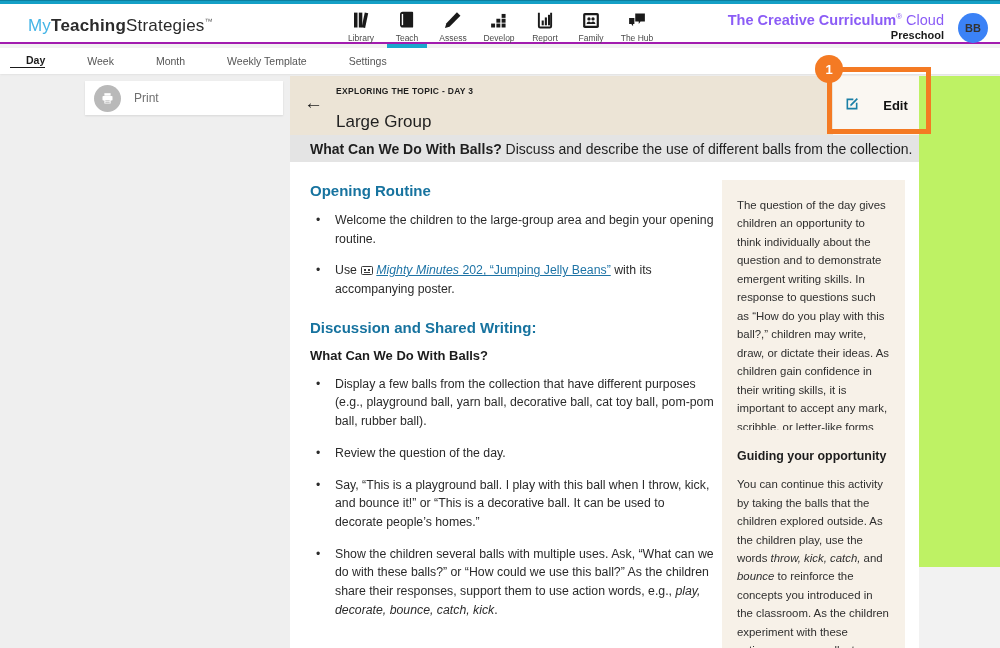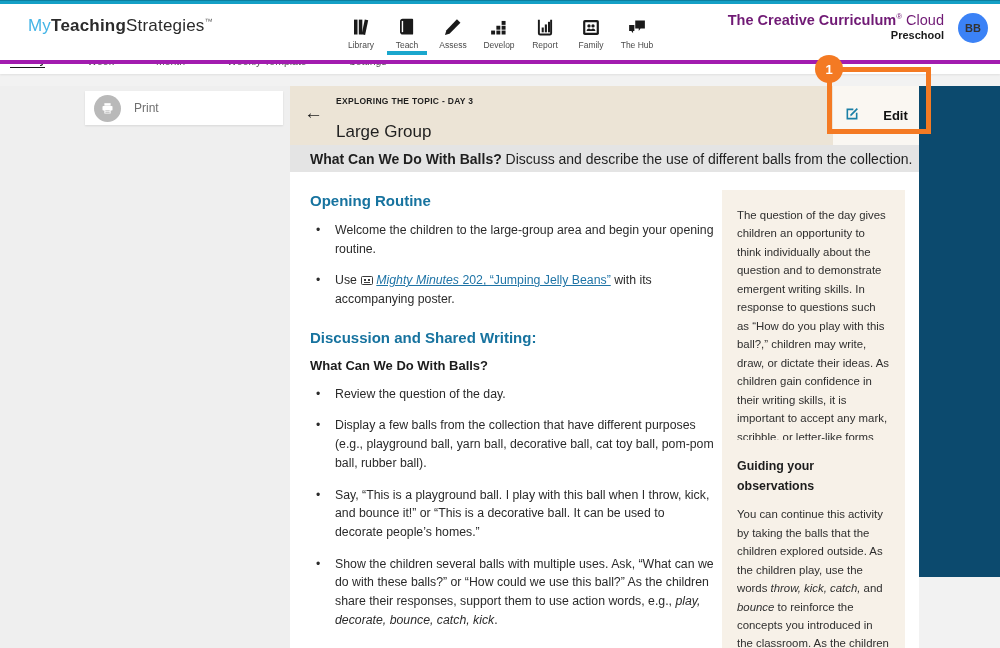--- a/index.html
+++ b/index.html
@@ -1,46 +1,46 @@
 <!DOCTYPE html>
 <html><head>
 <meta charset="utf-8">
 <style>
   * { margin:0; padding:0; box-sizing:border-box; }
   html,body { width:1000px; height:648px; }
   body { font-family:"Liberation Sans", sans-serif; color:#2b2b2b; background:#f2f2f2; position:relative; overflow:hidden; }
 
   
   .topbar { position:absolute; left:0; top:0; width:1000px; height:4px; background:#14a0c6; border-top:1px solid #0d7f9f; }
-  .appheader { position:absolute; left:0; top:4px; width:1000px; height:60px; background:#fff; border-bottom:4px solid #a21caf; z-index:5; }
+  .appheader { position:absolute; left:0; top:4px; width:1000px; height:40px; background:#fff; border-bottom:2px solid #a21caf; z-index:5; }
   .logo { position:absolute; left:28px; top:12px; font-size:17px; letter-spacing:.2px; cursor:pointer; }
   .logo .my { color:#45b5e7; }
   .logo .bold { color:#2b2b2b; font-weight:700; }
   .logo .rest { color:#2b2b2b; }
   .logo .mark { font-size:8px; vertical-align:super; color:#666; }
 
   .mainnav { position:absolute; left:338px; top:0; height:44px; display:flex; }
-  .nav-item { position:relative; height:44px; width:46px; display:flex; flex-direction:column; align-items:center; justify-content:flex-start; padding-top:6px; cursor:pointer;margin-top:7px; }
+  .nav-item { position:relative; height:44px; width:46px; display:flex; flex-direction:column; align-items:center; justify-content:flex-start; padding-top:6px; cursor:pointer; }
   .nav-item svg { height:21px; width:24px; display:block; }
   .nav-item .nav-label { font-size:8.5px; color:#4a4a4a; margin-top:2px; white-space:nowrap; }
   .nav-item.active::after { content:""; position:absolute; left:3px; right:3px; bottom:0; height:4px; background:#1aa7cd; }
 
   .product { position:absolute; right:56px; top:8px; text-align:right; }
-  .product .line1 { font-size:14.5px; color:#701a75; }
+  .product .line1 { font-size:14.5px; color:#8b5cf6; }
   .product .line1 .pname { font-weight:700; }
   .product .line1 .pmark { font-size:8px; vertical-align:super; }
   .product .line2 { font-size:11px; font-weight:700; color:#1a1a1a; margin-top:1px; }
   .avatar { position:absolute; right:12px; top:9px; width:30px; height:30px; border-radius:50%; background:#3b82f6; display:flex; align-items:center; justify-content:center; font-size:11px; font-weight:700; color:#333; cursor:pointer; }
 
   .subnav { position:absolute; left:0; top:48px; width:1000px; height:26px; background:#fff; display:flex; align-items:center; padding-left:10px; gap:26px; z-index:4; box-shadow:0 1px 2px rgba(0,0,0,.08); }
   .subnav-item { font-size:10.5px; color:#555; cursor:pointer;padding-left:16px; }
   .subnav-item.active { color:#1a1a1a; font-weight:700; border-bottom:1px solid #1a1a1a; padding-bottom:1px; }
 
   
-  .page { position:absolute; left:0; top:86px; width:1000px; height:491px; background:#0c4a6e; }
+  .page { position:absolute; left:0; top:76px; width:1000px; height:491px; background:#bef264; }
   .leftcol { position:absolute; left:0; top:0; width:290px; height:574px; background:#efefef; }
   .print-card { position:absolute; left:85px; top:5px; width:198px; height:34px; background:#fff; box-shadow:0 1px 2px rgba(0,0,0,.10); display:flex; align-items:center; gap:13px; padding-left:9px; cursor:pointer; }
   .print-circle { width:27px; height:27px; border-radius:50%; background:#b9b9b9; display:flex; align-items:center; justify-content:center; }
   .print-label { font-size:12px; color:#6f6f6f; }
 
   .maincard { position:absolute; left:290px; top:0; width:629px; height:574px; background:#fff; }
 
   .lesson-head { position:absolute; left:0; top:0; width:629px; height:59px; background:#ece4d6; }
   .back-btn { position:absolute; left:14px; top:17px; font-size:19px; color:#1a1a1a; cursor:pointer; line-height:1; }
   .lesson-titles { position:absolute; left:46px; top:10px; }
@@ -221,39 +221,39 @@
         </div>
 
       <div class="bullet">
           <span class="bullet-text"><span class="seg">Use </span><span class="seg mm-icon"></span><span class="seg i u">Mighty Minutes</span><span class="seg u"> 202, “Jumping Jelly Beans”</span><span class="seg"> with its accompanying poster.</span></span>
         </div>
 
       <h2 class="blue spaced">Discussion and Shared Writing:</h2>
       <h3 class="dark">What Can We Do With Balls?</h3>
 
       <div class="bullet">
+          <span class="bullet-text">Display a few balls from the collection that have different purposes (e.g., playground ball, yarn ball, decorative ball, cat toy ball, pom-pom ball, rubber ball).</span>
+        </div>
+      <div class="bullet">
           <span class="bullet-text">Review the question of the day.</span>
-        </div>
-      <div class="bullet">
-          <span class="bullet-text">Display a few balls from the collection that have different purposes (e.g., playground ball, yarn ball, decorative ball, cat toy ball, pom-pom ball, rubber ball).</span>
         </div>
       <div class="bullet">
           <span class="bullet-text">Say, “This is a playground ball. I play with this ball when I throw, kick, and bounce it!” or “This is a decorative ball. It can be used to decorate people’s homes.”</span>
         </div>
       <div class="bullet">
           <span class="bullet-text"><span class="seg">Show the children several balls with multiple uses. Ask, “What can we do with these balls?” or “How could we use this ball?” As the children share their responses, support them to use action words, e.g., </span><span class="seg i">play, decorate, bounce, catch, kick</span><span class="seg">.</span></span>
         </div>
 
     </div>
 
     <div class="aside-box box1">
       <span>The question of the day gives children an opportunity to think individually about the question and to demonstrate emergent writing skills. In response to questions such as “How do you play with this ball?,” children may write, draw, or dictate their ideas. As children gain confidence in their writing skills, it is important to accept any mark, scribble, or letter-like forms they create.</span>
     </div>
     <div class="aside-box box2">
-      <div class="aside-title">Guiding your observations</div>
+      <div class="aside-title">Guiding your opportunity</div>
       <span><span class="seg">You can continue this activity by taking the balls that the children explored outside. As the children play, use the words </span><span class="seg i">throw, kick, catch,</span><span class="seg"> and </span><span class="seg i">bounce</span><span class="seg"> to reinforce the concepts you introduced in the classroom. As the children experiment with these actions, you can collect documentation for Objective 6, “Demonstrates gross-motor manipulative skills.”</span></span>
     </div>
   </div>
 </div>
 
 <div class="callout-rect">
   <div class="callout-badge">1</div>
 </div>
 
 </body></html>

